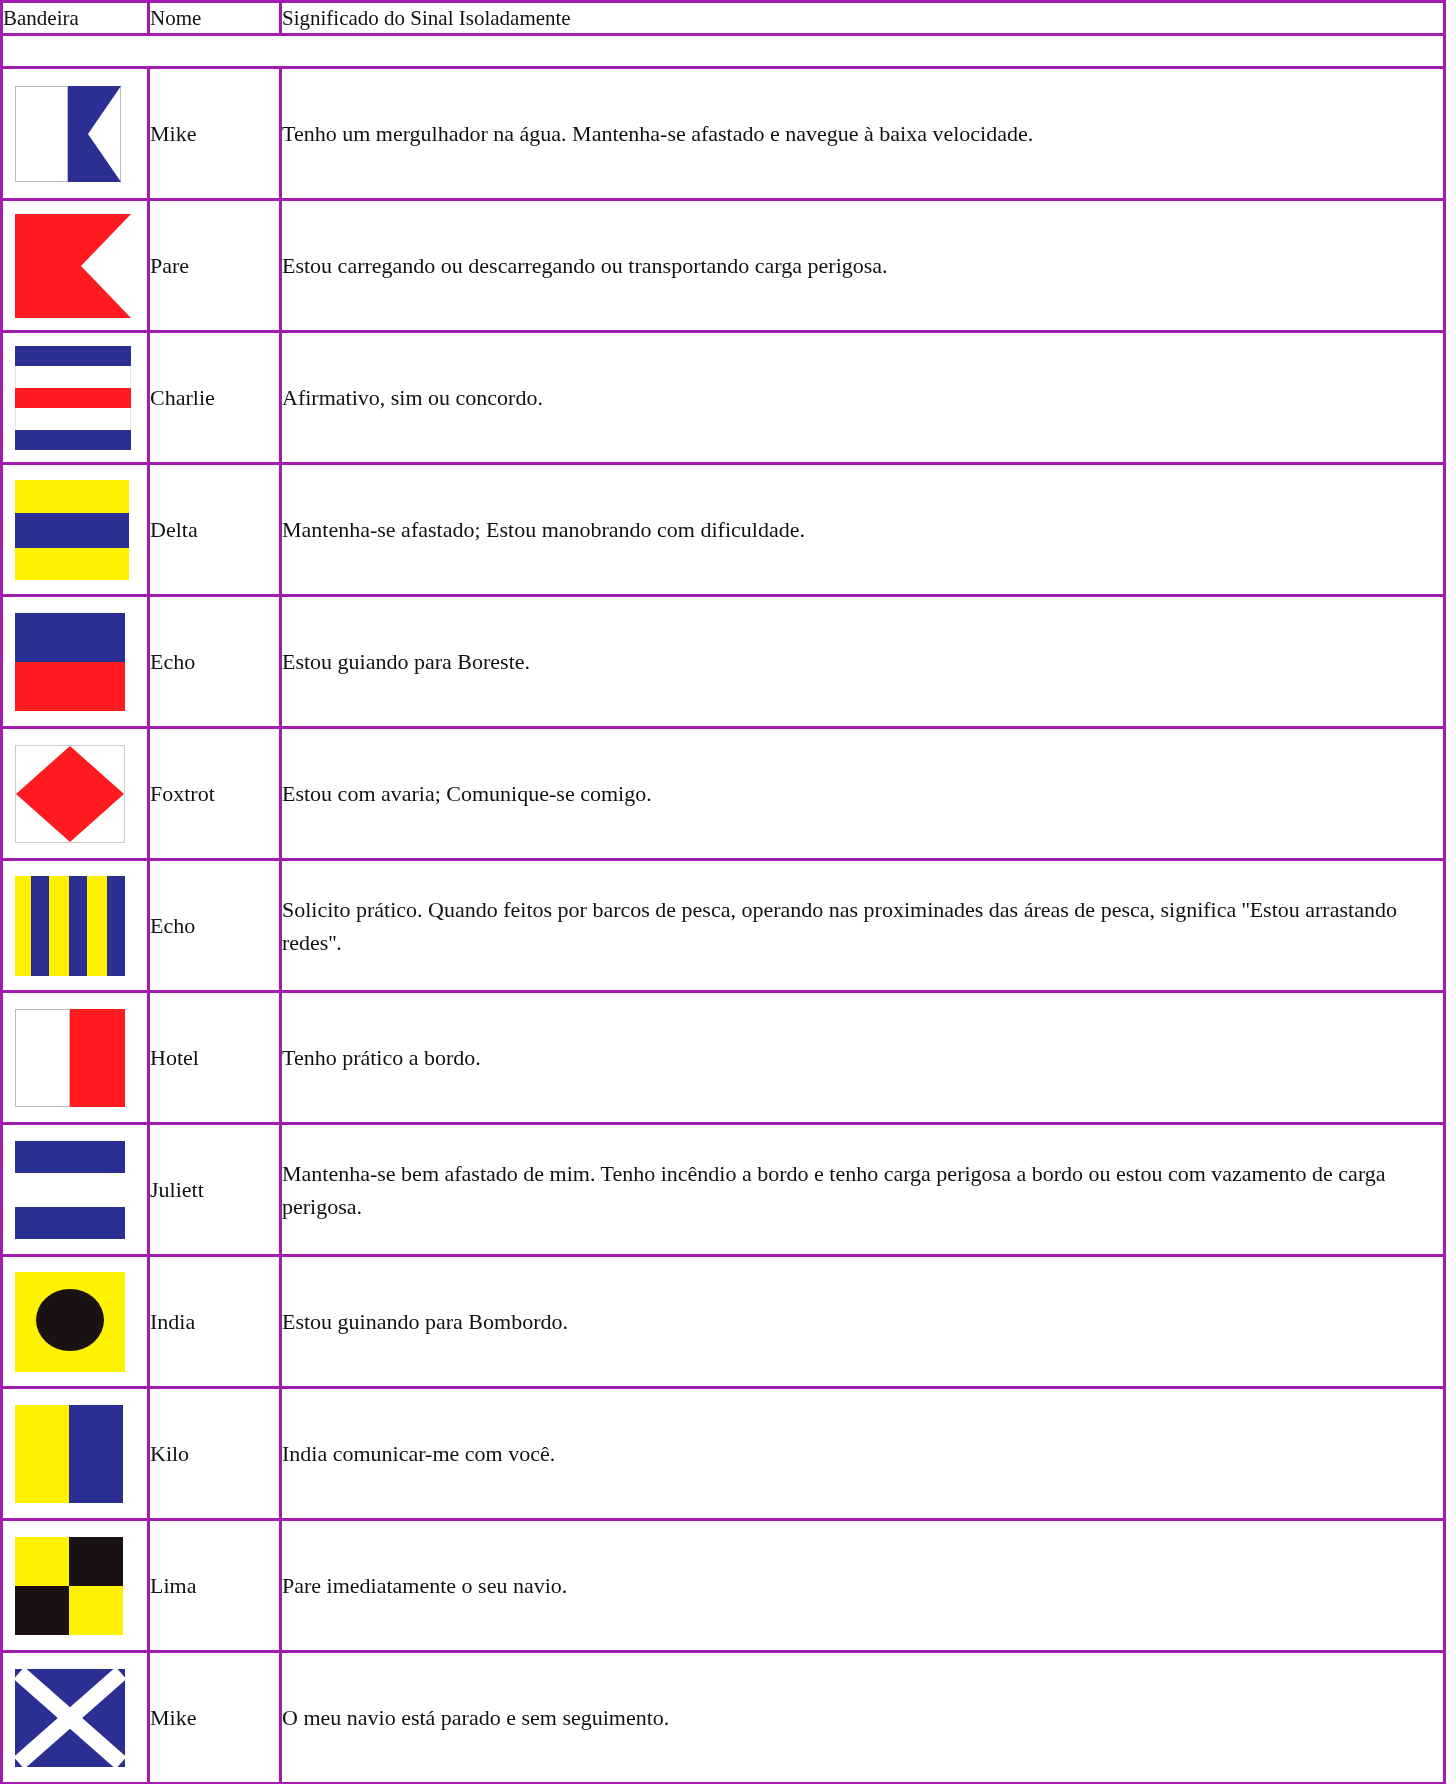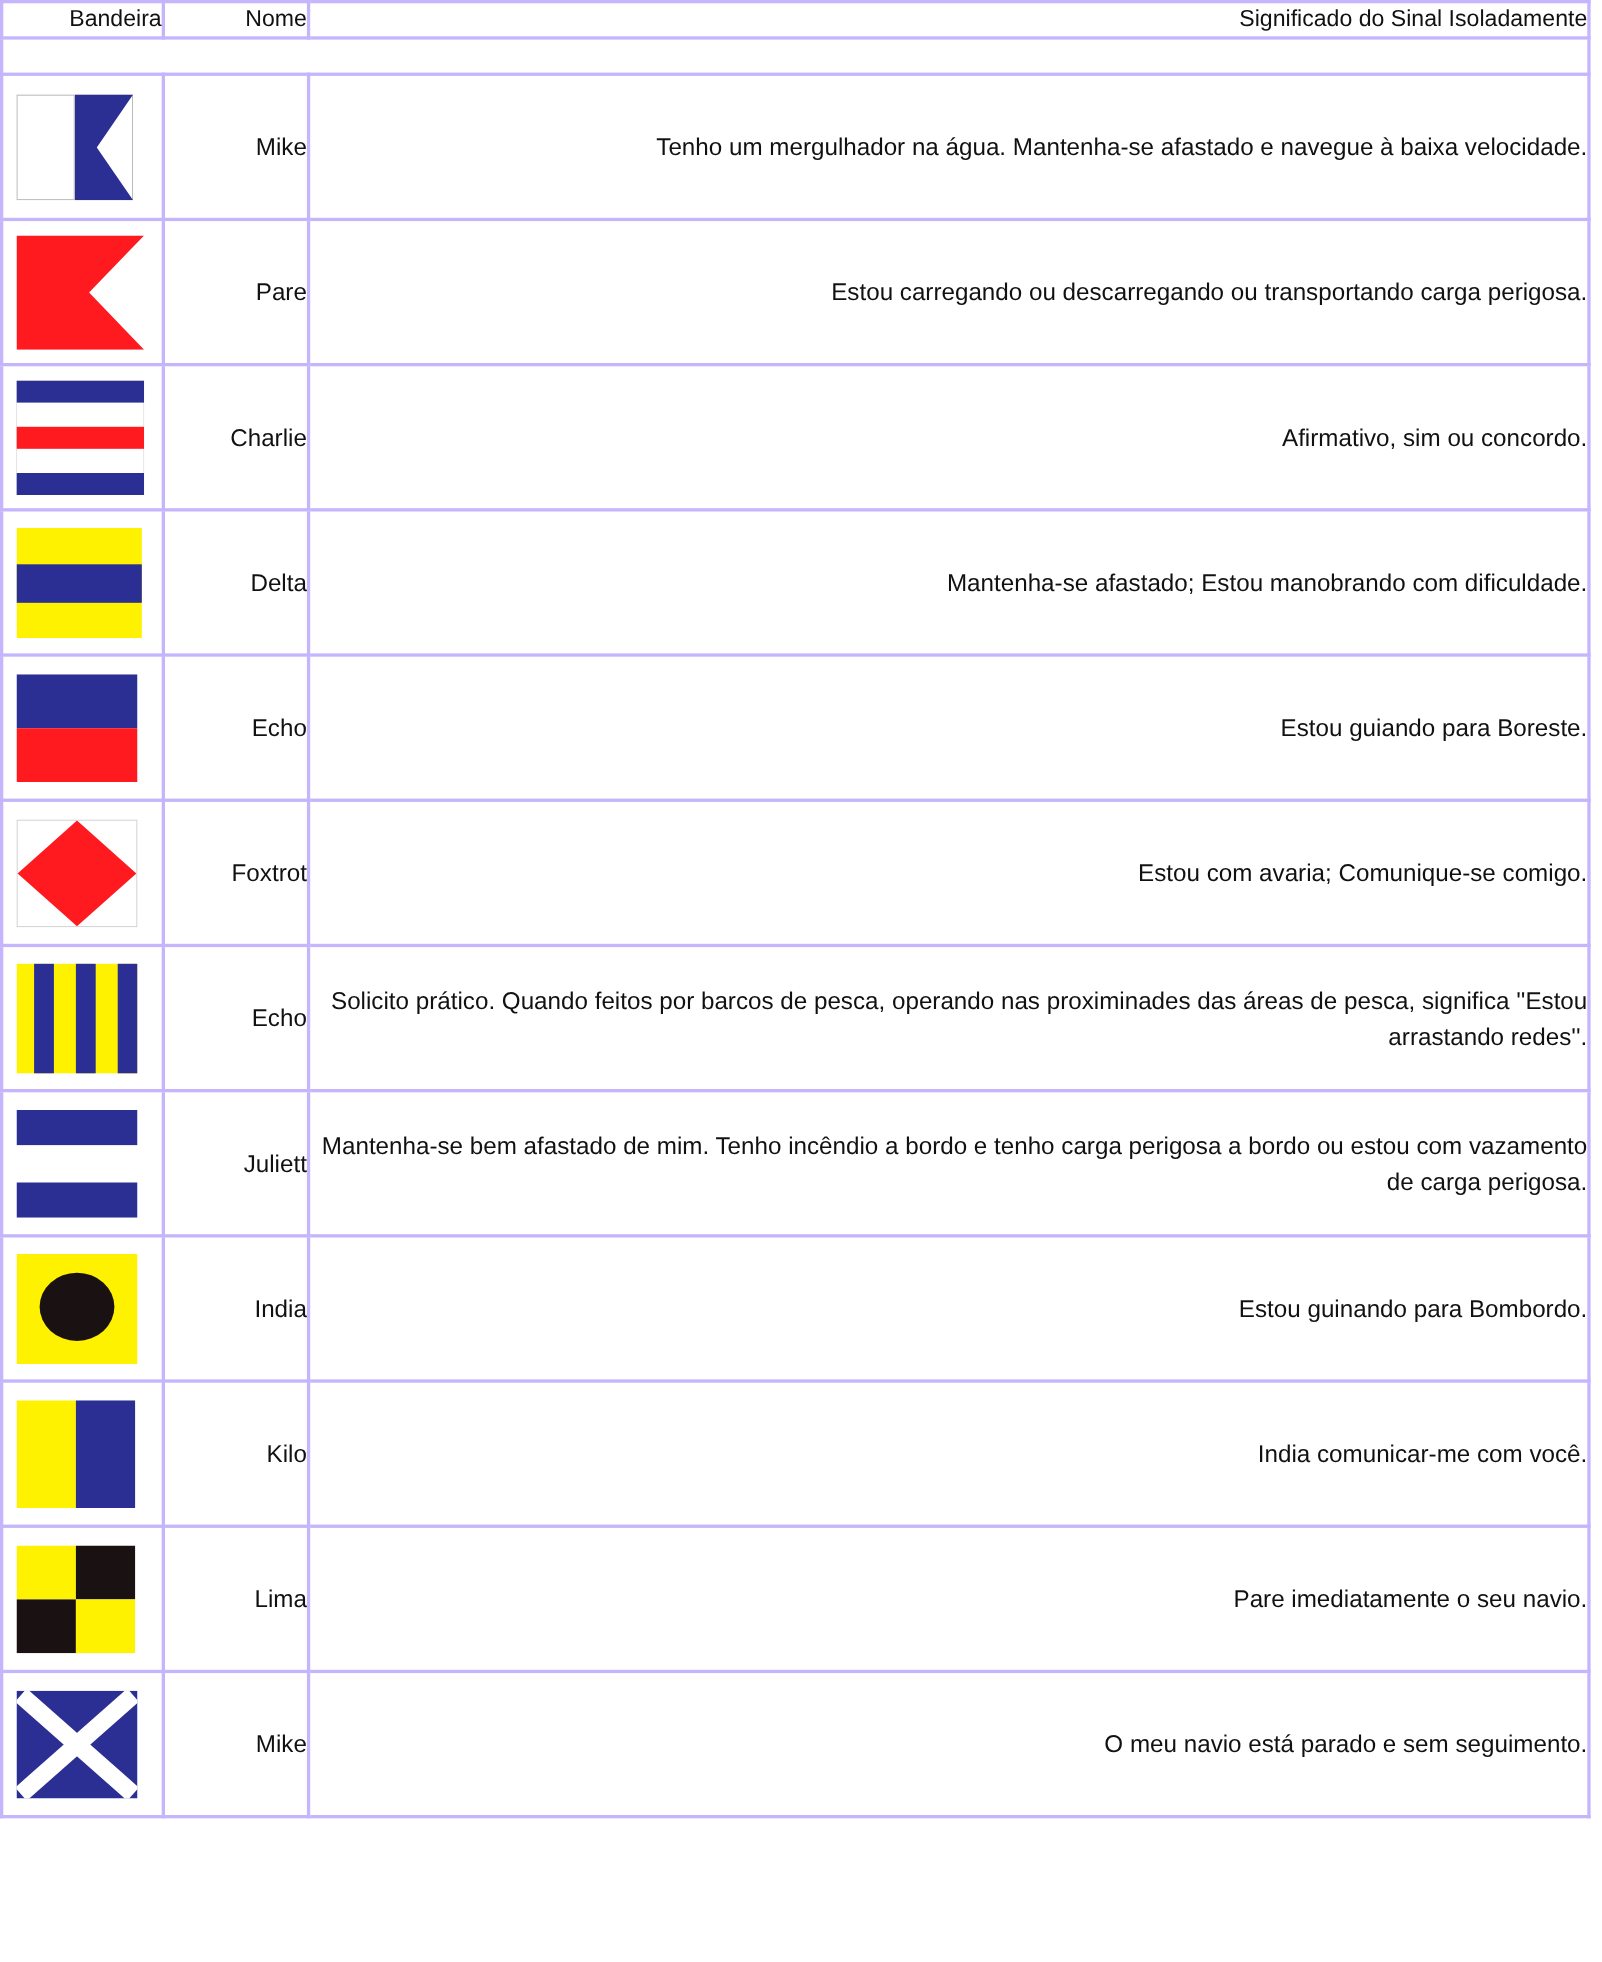--- a/index.html
+++ b/index.html
@@ -1,18 +1,18 @@
 <!DOCTYPE html>
 <html><head>
 <meta charset="utf-8">
 <style>
   html, body { margin: 0; padding: 0; background: #ffffff; }
   body { width: 1456px; height: 1784px; overflow: hidden; font-family: "Liberation Sans", sans-serif; color: #111; }
   table.sig { position: absolute; left: 0; top: 0; border-collapse: collapse; width: 1446px; table-layout: fixed; }
-  table.sig td, table.sig th { border: 3px solid #c4b5fd; padding: 0; text-align: right; vertical-align: middle; }
+  table.sig td, table.sig th { border: 3px solid #a21caf; padding: 0; text-align: left; vertical-align: middle; font-family: Liberation Serif, serif; }
   col.c1 { width: 147px; } col.c2 { width: 132px; } col.c3 { width: auto; }
   tr.hdr { height: 33px; }
   tr.hdr th { font-weight: normal; font-size: 21px; line-height: 28px; }
   tr.blank { height: 33px; }
   tr.row { height: 132px; }
   td.name { font-size: 22px; }
   td.desc { font-size: 22px; line-height: 33px; padding: 0 22px; }
   .flag { display: block; margin: 0 auto 0 12px; }
 </style>
 </head>
@@ -109,20 +109,30 @@
         <rect x="0" y="0" width="110" height="100" fill="#fff200"></rect>
         <rect x="16" y="0" width="18" height="100" fill="#2b2f93"></rect>
         <rect x="54" y="0" width="18" height="100" fill="#2b2f93"></rect>
         <rect x="92" y="0" width="18" height="100" fill="#2b2f93"></rect>
       </svg>
     </td>
     <td class="name">Echo</td>
     <td class="desc">Solicito prático. Quando feitos por barcos de pesca, operando nas proximinades das áreas de pesca, significa ''Estou arrastando redes''.</td>
   </tr>
 
+  <tr class="row">
+    <td>
+      <svg class="flag" width="110" height="98" viewBox="0 0 110 98">
+        <rect x="0.5" y="0.5" width="54" height="97" fill="#fff" stroke="#bbb"></rect>
+        <rect x="55" y="0" width="55" height="98" fill="#ff1a1f"></rect>
+      </svg>
+    </td>
+    <td class="name">Hotel</td>
+    <td class="desc">Tenho prático a bordo.</td>
+  </tr>
 
   <tr class="row">
     <td>
       <svg class="flag" width="110" height="98" viewBox="0 0 110 98">
         <rect x="0" y="0" width="110" height="98" fill="#fff"></rect>
         <rect x="0" y="0" width="110" height="32" fill="#2b2f93"></rect>
         <rect x="0" y="66" width="110" height="32" fill="#2b2f93"></rect>
       </svg>
     </td>
     <td class="name">Juliett</td>

